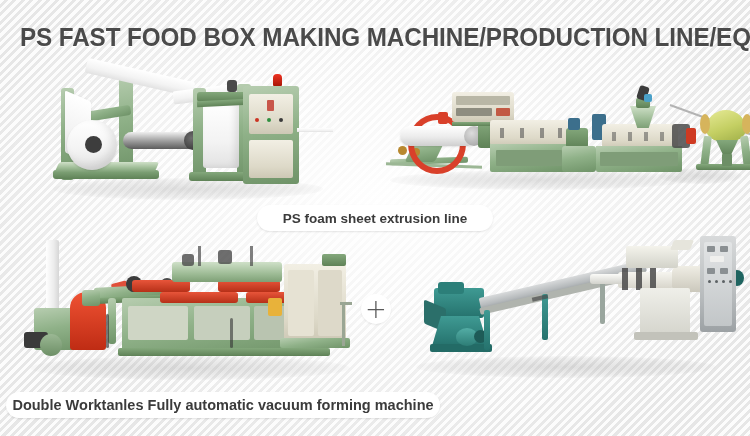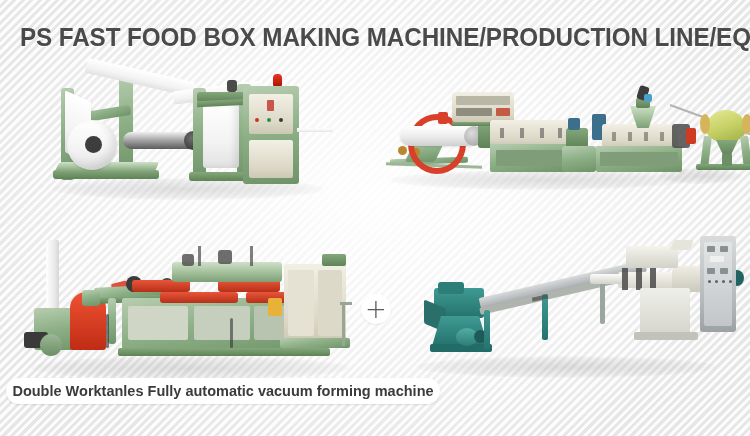--- a/index.html
+++ b/index.html
@@ -38,21 +38,21 @@
 
   
   .pill{
     position:absolute;display:flex;align-items:center;justify-content:center;
     background:#ffffff;border-radius:999px;
     color:#3b3b3b;font-weight:bold;white-space:nowrap;
     box-shadow:0 1px 2px rgba(0,0,0,0.10);
     z-index:30;
   }
   #pill-extrusion{left:257px;top:205px;width:236px;height:26px;font-size:13.5px;}
-  #pill-forming{left:6px;top:378px;width:434px;height:26px;font-size:14.5px;}
+  #pill-forming{left:6px;top:392px;width:434px;height:26px;font-size:14.5px;}
   #pill-recycling{left:530px;top:388px;width:152px;height:26px;font-size:14.5px;}
 
   
   #plus-badge{
     position:absolute;left:361px;top:294px;width:30px;height:30px;border-radius:50%;
     background:#ffffff;display:flex;align-items:center;justify-content:center;
     z-index:30;box-shadow:0 1px 2px rgba(0,0,0,0.08);
   }
   #plus-badge .glyph{
     font-size:26px;line-height:24px;color:#5a5a5a;font-weight:300;
@@ -284,20 +284,21 @@
     <div class="mz" style="left:316px;top:14px;width:8px;height:6px;background:#8a8f92;border-radius:1px;"></div>
     <div class="mz" style="left:306px;top:24px;width:14px;height:6px;background:#f0f0ee;border-radius:1px;"></div>
     <div class="mz" style="left:303px;top:36px;width:8px;height:6px;background:#8a8f92;border-radius:1px;"></div>
     <div class="mz" style="left:316px;top:36px;width:8px;height:6px;background:#8a8f92;border-radius:1px;"></div>
     <div class="mz" style="left:304px;top:48px;width:3px;height:3px;background:#5d6265;border-radius:50%;"></div>
     <div class="mz" style="left:311px;top:48px;width:3px;height:3px;background:#5d6265;border-radius:50%;"></div>
     <div class="mz" style="left:318px;top:48px;width:3px;height:3px;background:#5d6265;border-radius:50%;"></div>
     <div class="mz" style="left:325px;top:48px;width:3px;height:3px;background:#5d6265;border-radius:50%;"></div>
   </div>
 
+  <div class="pill" id="pill-extrusion">PS foam sheet extrusion line</div>
 
   <div class="pill" id="pill-forming">Double Worktanles Fully automatic vacuum forming machine</div>
 
 
   <div id="plus-badge">
     <span class="glyph">+</span>
   </div>
 
 </div>
 

